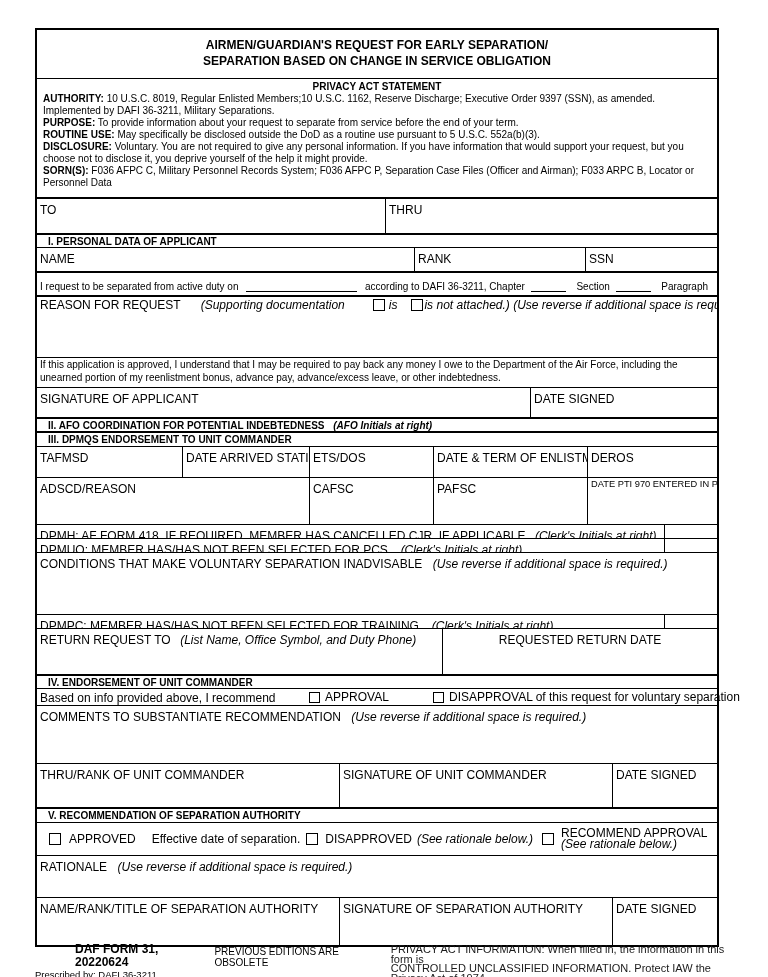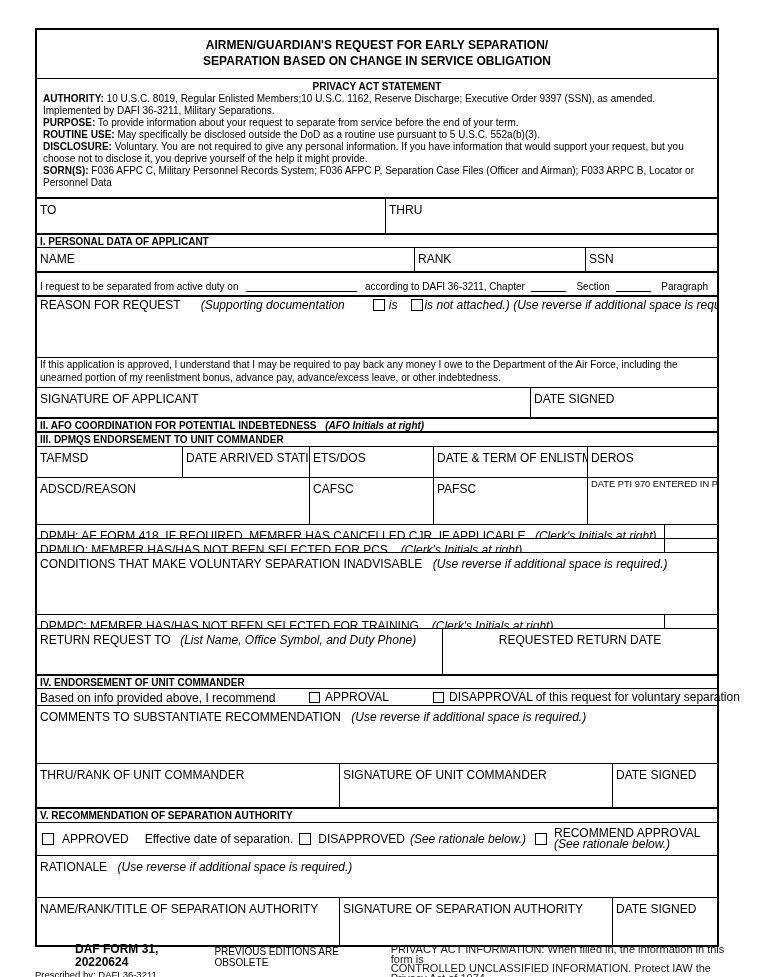--- a/index.html
+++ b/index.html
@@ -17,21 +17,21 @@
   .row.hv { border-top-width: 2px; }
   .row.first { border-top: none; justify-content: flex-end; }
 
   .cell { padding: 1px 3px; overflow: hidden; }
   .cell + .cell { border-left: 1px solid #000; }
 
   .lbl { font-size: 12px; }
   .it { font-style: italic; }
   .b { font-weight: bold; }
 
-  .bar { font-weight: bold; font-size: 10px; padding: 1px 3px; }
+  .bar { font-weight: bold; font-size: 10px; padding: 1px 11px; }
   .bar .it { font-weight: bold; }
 
   .title-box { text-align: center; font-weight: bold; font-size: 12px; line-height: 16px; padding: 7px 4px 6px 4px; height: 48px; }
 
   .privacy { height: 118px; padding: 2px 6px; font-size: 10px; line-height: 12px; }
   .privacy-heading { text-align: center; font-weight: bold; font-size: 10px; }
 
   .cb { display: inline-block; flex: none; width: 12px; height: 12px; border: 1px solid #000; background: #fff; }
   .cb.sm { width: 11px; height: 11px; }
   .blank { display: inline-block; border-bottom: 1px solid #000; height: 11px; }
@@ -215,21 +215,21 @@
       <div class="cell" style="width:302px"><span class="lbl">THRU/RANK OF UNIT COMMANDER</span></div>
       <div class="cell" style="width:273px"><span class="lbl">SIGNATURE OF UNIT COMMANDER</span></div>
       <div class="cell" style="flex:1"><span class="lbl">DATE SIGNED</span></div>
     </div>
 
     <div class="row hv" style="height:15px">
       <div class="bar" style="width:680px">V.  RECOMMENDATION OF SEPARATION AUTHORITY</div>
     </div>
 
     <div class="row" style="height:33px">
-      <div class="inline-row nw" style="width:612px; padding:0 2px">
+      <div class="inline-row nw" style="width:612px; padding:0 9px">
         <span class="cb" style="margin-left:3px"></span>
         <span class="lbl" style="margin-left:8px">APPROVED</span>
         <span class="blank" style="width:92px; margin:0 6px 0 10px"></span>
         <span class="lbl">Effective date of separation.</span>
         <span class="cb" style="margin-left:6px"></span>
         <span class="lbl" style="margin-left:7px">DISAPPROVED</span>
         <span class="lbl it" style="margin-left:5px">(See rationale below.)</span>
         <span class="cb" style="margin-left:9px"></span>
         <span style="margin-left:7px; line-height:11px">
           <div class="lbl">RECOMMEND APPROVAL</div>

